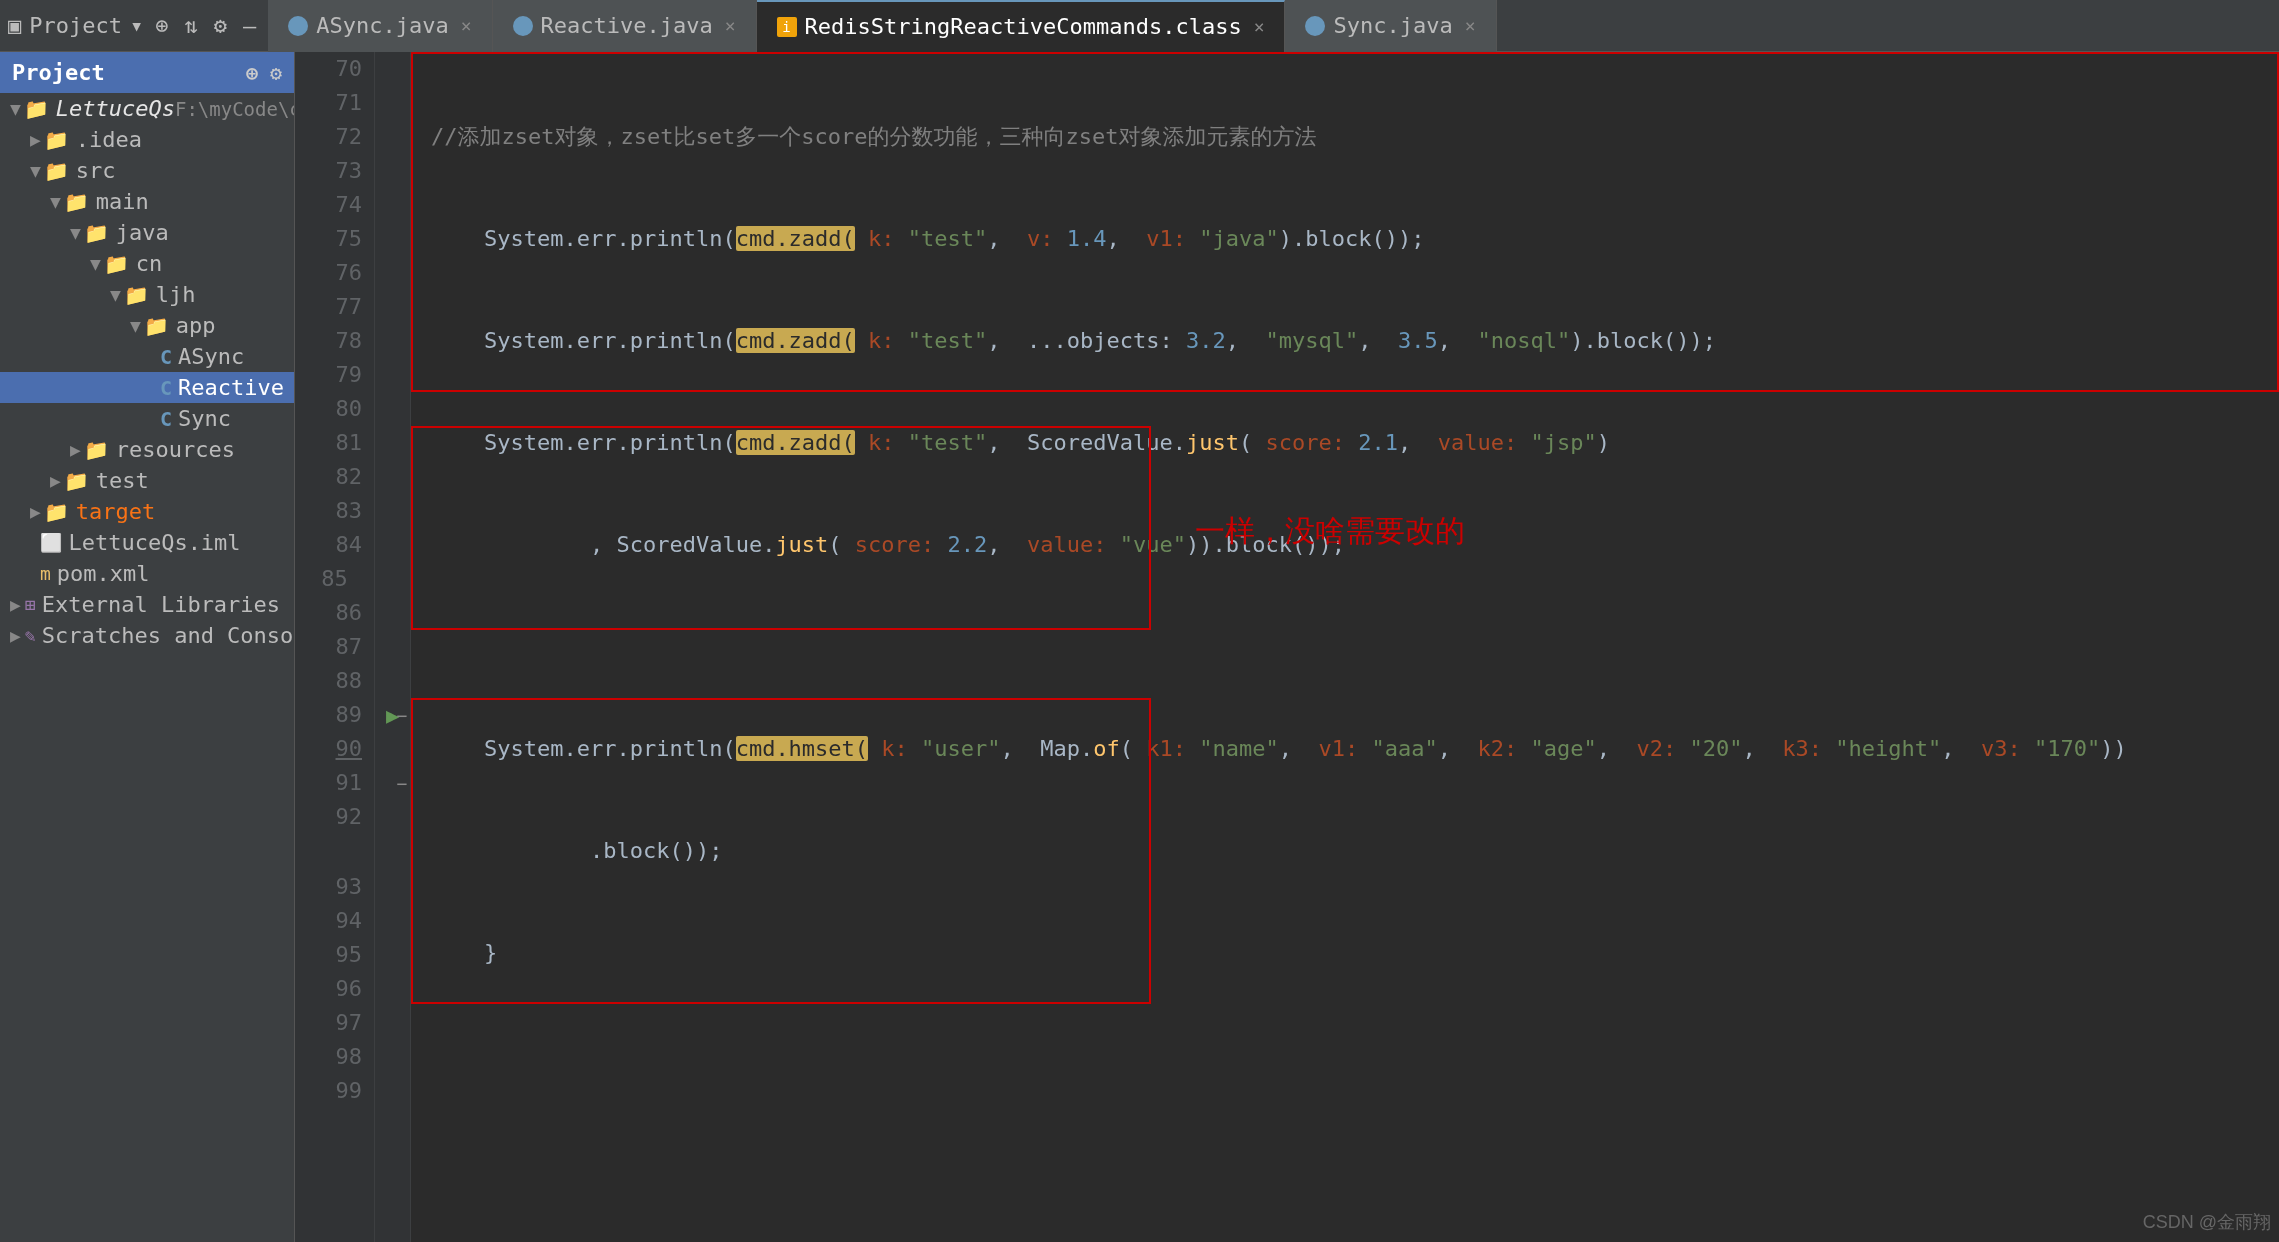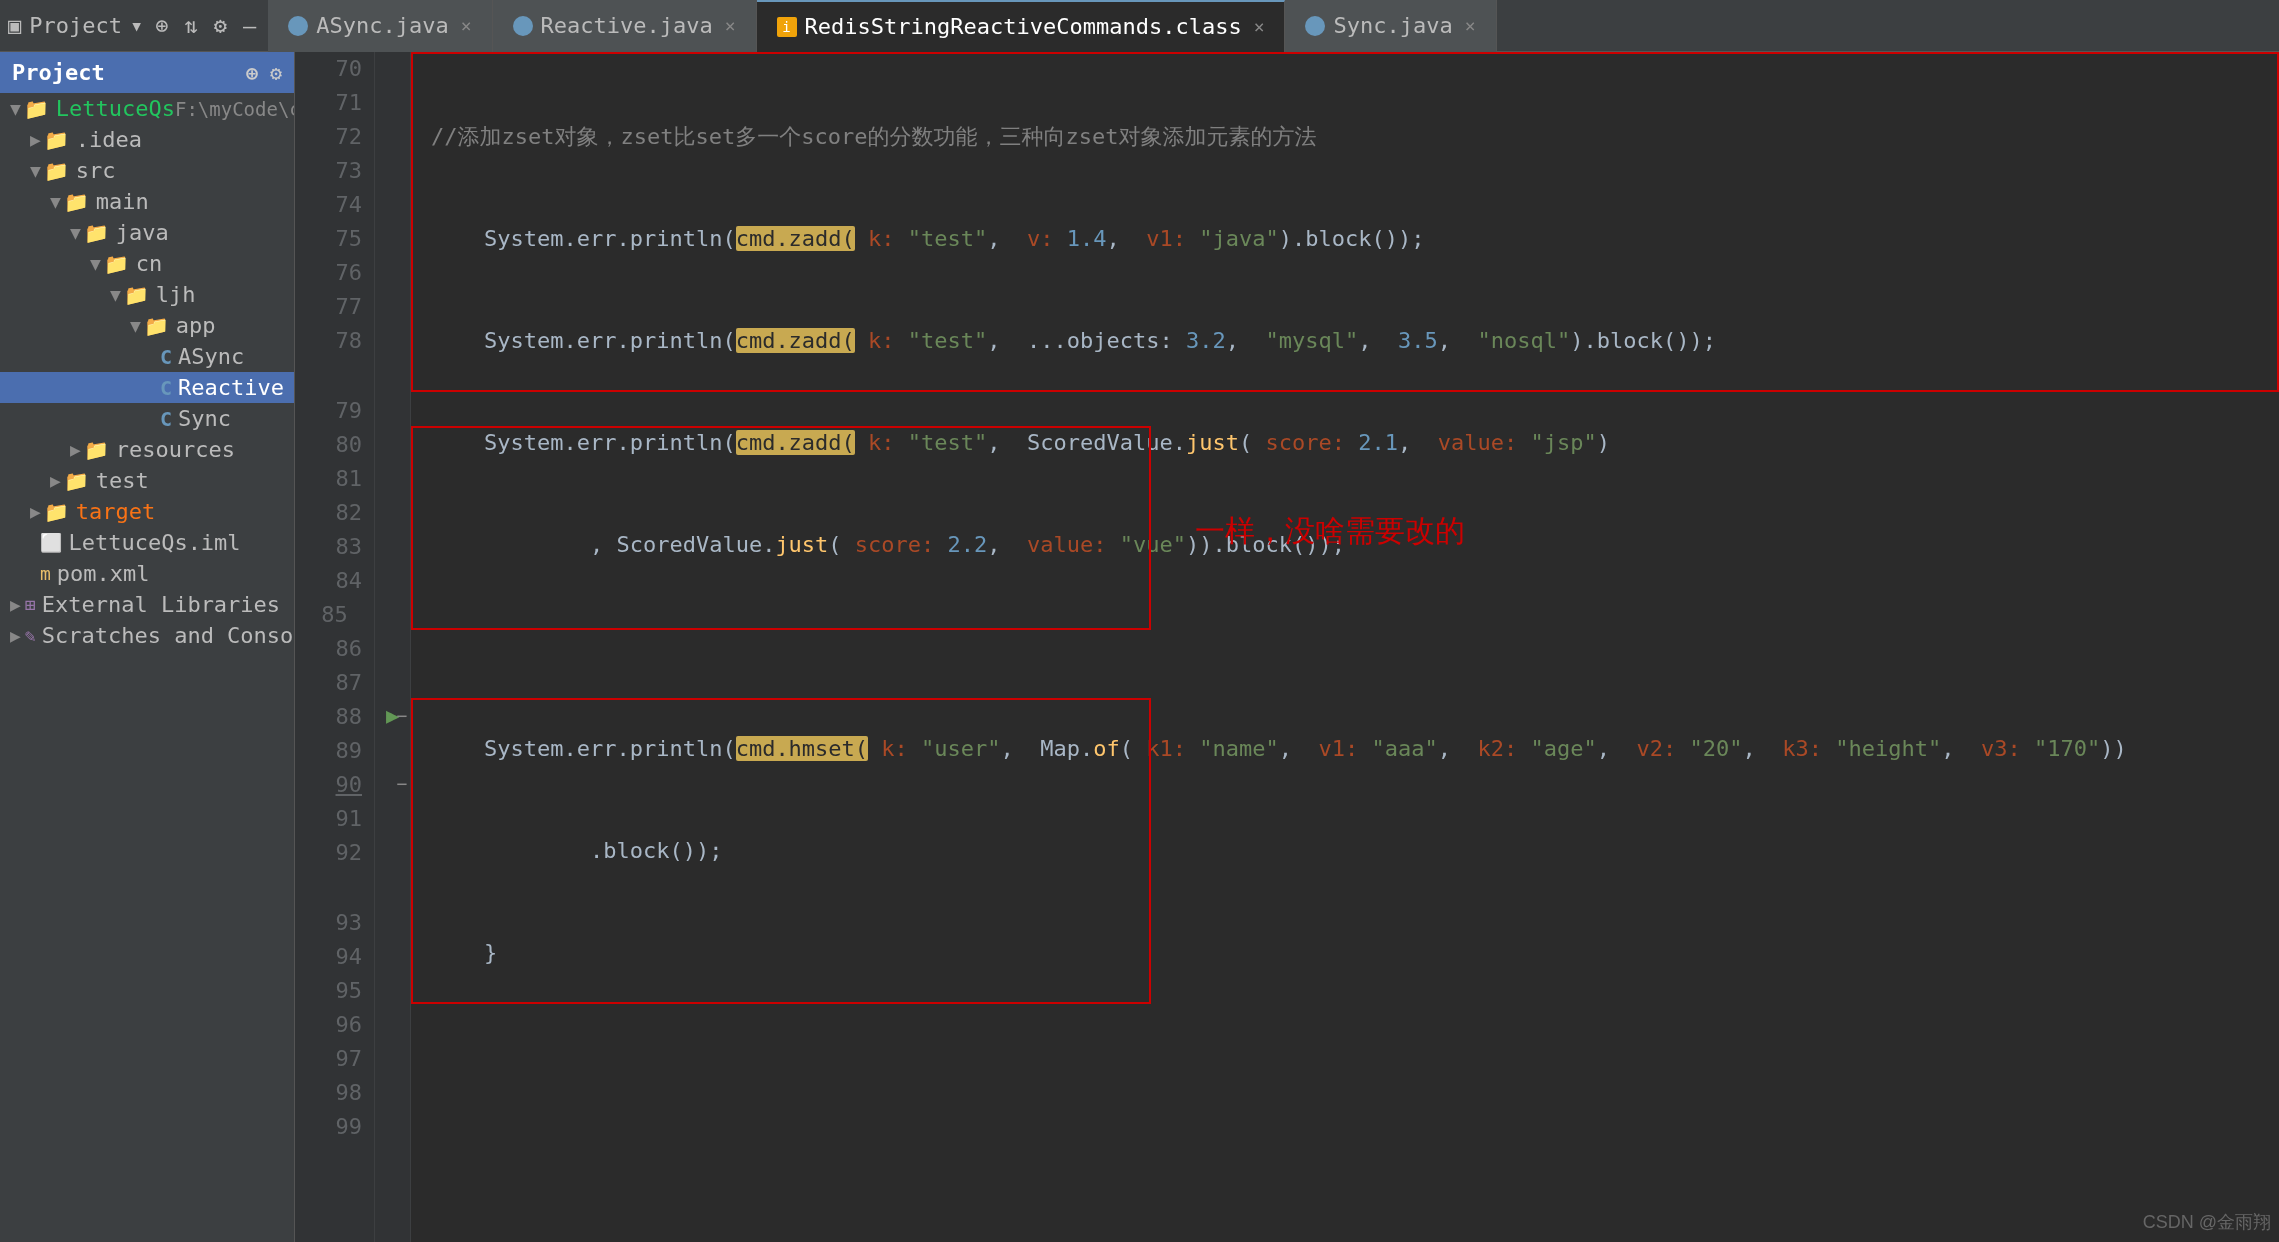--- a/index.html
+++ b/index.html
@@ -224,21 +224,21 @@
       <div class="sidebar-header-icons">
         <span>⊕</span>
         <span>⚙</span>
       </div>
     </div>
 
     <div class="tree-item">
       <span class="indent" style="width:10px;"></span>
       <span class="arrow">▼</span>
       <span class="item-icon folder-icon">📁</span>
-      <span style="color:#22c55e;">LettuceQs</span>
+      <span style="color:#e5e5e5;font-style:italic;">LettuceQs</span>
       <span style="color:#888;font-size:19px;"> F:\myCode\crazyCode\S</span>
     </div>
 
     <div class="tree-item">
       <span class="indent" style="width:30px;"></span>
       <span class="arrow">▶</span>
       <span class="item-icon folder-icon">📁</span>
       <span>.idea</span>
     </div>
 
@@ -357,21 +357,21 @@
       <div class="line-numbers">
         <div style="line-height:34px;">70</div>
         <div style="line-height:34px;">71</div>
         <div style="line-height:34px;">72</div>
         <div style="line-height:34px;">73</div>
         <div style="line-height:34px;">74</div>
         <div style="line-height:34px;">75</div>
         <div style="line-height:34px;">76</div>
         <div style="line-height:34px;">77</div>
         <div style="line-height:34px;">78</div>
-        <div style="line-height:34px;margin-top:36px;">79</div>
+        <div style="line-height:34px;">79</div>
         <div style="line-height:34px;">80</div>
         <div style="line-height:34px;">81</div>
         <div style="line-height:34px;">82</div>
         <div style="line-height:34px;">83</div>
         <div style="line-height:34px;">84</div>
         <div style="line-height:34px;text-align:center;">85</div>
         <div style="line-height:34px;">86</div>
         <div style="line-height:34px;">87</div>
         <div style="line-height:34px;">88</div>
         <div style="line-height:34px;">89</div>

